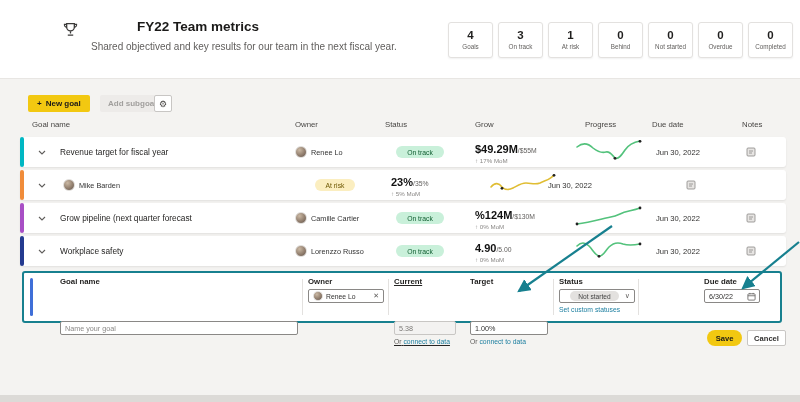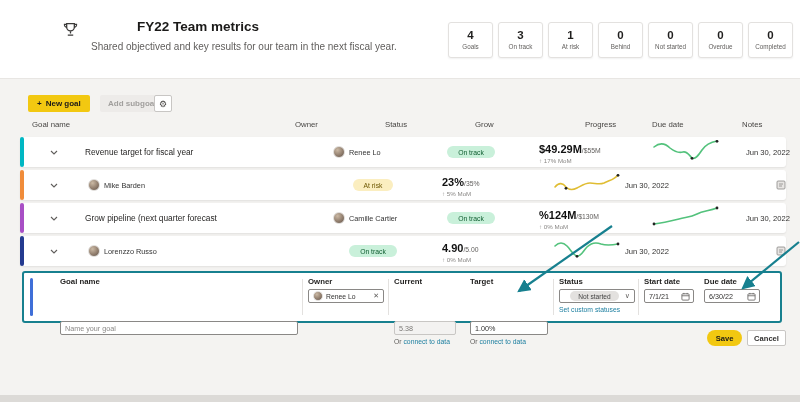--- a/index.html
+++ b/index.html
@@ -25,21 +25,21 @@
            font-size:8px;font-weight:700;color:#a19f9d;display:flex;align-items:center;cursor:default;}
   .btn-gear{position:absolute;left:154px;top:95px;width:18px;height:17px;background:#fff;border:1px solid #c8c6c4;border-radius:2px;
             font-size:9px;color:#484644;display:flex;align-items:center;justify-content:center;cursor:pointer;padding:0;}
 
   
   .th{position:absolute;top:120px;font-size:7.8px;color:#484644;}
 
   
   .trow{position:absolute;left:20px;width:766px;height:30px;background:#fff;border-radius:3px;
         box-shadow:0 1px 2px rgba(0,0,0,.08);display:grid;align-items:center;
-        grid-template-columns:36px 232px 86px 84px 86px 108px 60px 1fr;padding-left:16px;box-sizing:border-box;cursor:pointer;gap:13px;}
+        grid-template-columns:36px 232px 86px 84px 86px 108px 60px 1fr;padding-left:4px;box-sizing:border-box;cursor:pointer;}
   .accent{position:absolute;left:0;top:0;}
   .c-chev{display:flex;align-items:center;justify-content:center;}
   .c-name{font-size:8.3px;color:#201f1e;}
   .c-owner{display:flex;align-items:center;gap:4px;font-size:7.3px;color:#333;padding-left:3px;}
   .avatar{width:10px;height:10px;border-radius:50%;background:radial-gradient(circle at 35% 30%,#cbb9a4,#8d7a6a 60%,#5d5149);
           border:1px solid #e0ddda;flex:none;}
   .c-status{display:flex;justify-content:center;}
   .pill{font-size:6.8px;padding:2.5px 11px;border-radius:9px;white-space:nowrap;}
   .pill[data-status="on-track"]{background:#c9f0da;color:#0e5c2f;}
   .pill[data-status="at-risk"]{background:#fbeec0;color:#6d5700;}
@@ -254,20 +254,21 @@
 
   <div class="trow" style="top:236px">
     <svg class="accent" width="4" height="30">
         <rect width="4" height="30" rx="2" fill="#243a8f"></rect>
       </svg>
     <div class="c-chev">
         <svg width="8" height="5" viewBox="0 0 8 5">
           <polyline points="1,1 4,4 7,1" fill="none" stroke="#605e5c" stroke-width="1.1"></polyline>
         </svg>
       </div>
+    <div class="c-name">Workplace safety</div>
     <div class="c-owner">
         <span class="avatar"></span>
         <span>Lorenzzo Russo</span>
       </div>
     <div class="c-status">
         <span class="pill" data-status="on-track">On track</span>
       </div>
     <div class="c-value">
       <div><span class="v-main">4.90</span><span class="v-sub">/5.00</span></div>
       <div class="v-change">↑ 0% MoM</div>
@@ -297,21 +298,21 @@
     <div class="fld" style="left:284px;width:76px;">
       <div class="lb">Owner</div>
       <div class="chip">
         <span class="avatar"></span>
         <span class="nm">Renee Lo</span>
         <span class="x">✕</span>
       </div>
     </div>
     <div class="vdiv" style="left:364px;"></div>
 
-    <div class="fld" style="left:370px;width:62px;">
+    <div class="fld" style="left:370px;width:62px;text-decoration:underline;">
       <div class="lb">Current</div>
       <input class="tb" type="text" disabled="" value="5.38" style="">
       <div class="linkline"><span class="or">Or</span> <span class="link">connect to data</span></div>
     </div>
 
     <div class="fld" style="left:446px;width:78px;">
       <div class="lb">Target</div>
       <input class="tb" type="text" value="1.00%" style="">
       <div class="linkline"><span class="or">Or</span> <span class="link">connect to data</span></div>
     </div>
@@ -320,32 +321,20 @@
     <div class="fld" style="left:535px;width:76px;">
       <div class="lb">Status</div>
       <div class="selbox">
         <span class="gpill">Not started</span>
         <span class="chev">∨</span>
       </div>
       <div class="linkline"><span class="link">Set custom statuses</span></div>
     </div>
     <div class="vdiv" style="left:614px;"></div>
 
-    <div class="fld" style="left:620px;width:50px;">
-      <div class="lb">Start date</div>
-      <div class="datebox">
-        <span>7/1/21</span>
-        <svg class="cal-ic" width="9" height="9" viewBox="0 0 10 10">
-            <rect x="1" y="2" width="8" height="7" rx="1" fill="none" stroke="#605e5c" stroke-width="0.9"></rect>
-            <line x1="1" y1="4.2" x2="9" y2="4.2" stroke="#605e5c" stroke-width="0.9"></line>
-            <line x1="3.2" y1="1" x2="3.2" y2="2.5" stroke="#605e5c" stroke-width="0.9"></line>
-            <line x1="6.8" y1="1" x2="6.8" y2="2.5" stroke="#605e5c" stroke-width="0.9"></line>
-          </svg>
-      </div>
-    </div>
 
     <div class="fld" style="left:680px;width:56px;">
       <div class="lb">Due date</div>
       <div class="datebox">
         <span>6/30/22</span>
         <svg class="cal-ic" width="9" height="9" viewBox="0 0 10 10">
             <rect x="1" y="2" width="8" height="7" rx="1" fill="none" stroke="#605e5c" stroke-width="0.9"></rect>
             <line x1="1" y1="4.2" x2="9" y2="4.2" stroke="#605e5c" stroke-width="0.9"></line>
             <line x1="3.2" y1="1" x2="3.2" y2="2.5" stroke="#605e5c" stroke-width="0.9"></line>
             <line x1="6.8" y1="1" x2="6.8" y2="2.5" stroke="#605e5c" stroke-width="0.9"></line>

